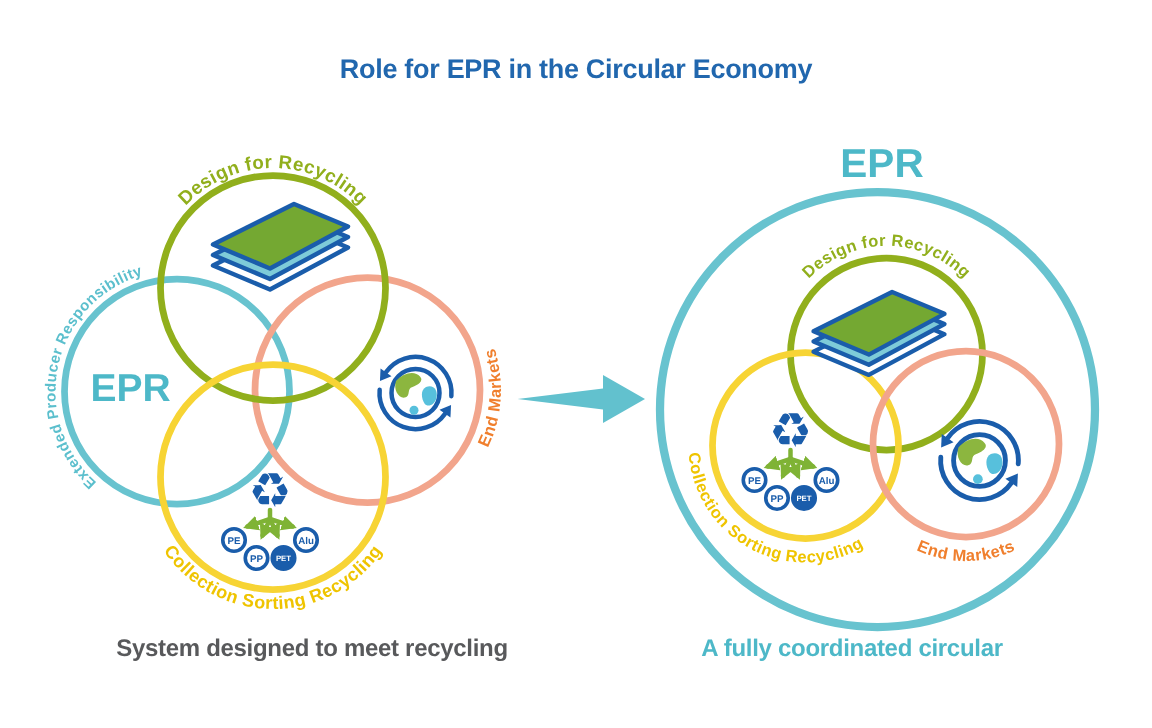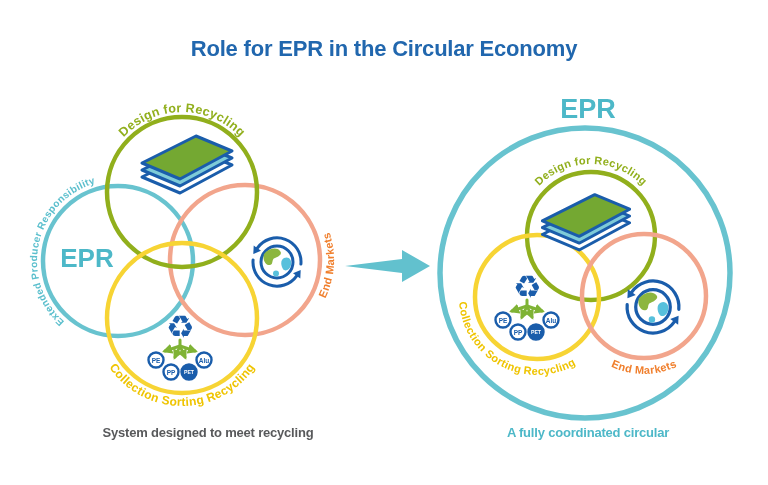--- a/index.html
+++ b/index.html
@@ -1,24 +1,24 @@
 <!DOCTYPE html>
 <html><head>
 <meta charset="utf-8">
 <style>
   html,body { margin:0; padding:0; background:#fff; }
   .page { position:relative; width:768px; height:485px; background:#fff; overflow:hidden;
           font-family:"Liberation Sans", sans-serif; }
   .title { position:absolute; top:36px; left:0; width:768px; margin:0; text-align:center;
-           font-size:22px; font-weight:bold; color:#2167AE; letter-spacing:-0.2px; }
+           font-size:18px; font-weight:bold; color:#2167AE; letter-spacing:-0.2px; }
   .diagram-svg { position:absolute; left:0; top:0; width:768px; height:485px; }
   .caption { position:absolute; top:424px; width:300px; text-align:center;
-             font-size:13px; font-weight:bold; line-height:17px; letter-spacing:-0.2px; }
+             font-size:16px; font-weight:bold; line-height:17px; letter-spacing:-0.2px; }
   .caption-left { left:58px; color:#58595B; }
-  .caption-right { left:438px; color:#4DB8C8; }
+  .caption-right { left:418px; color:#4DB8C8; }
 
   .ring { fill:none; }
   .ring-teal   { stroke:#68C3CF; stroke-width:4.5; }
   .ring-green  { stroke:#91AF1C; stroke-width:4.5; }
   .ring-yellow { stroke:#F7D434; stroke-width:4.5; }
   .ring-salmon { stroke:#F2A58C; stroke-width:4.5; }
   .ring-big    { stroke-width:5.5; }
 
   .arc-label { font-family:"Liberation Sans", sans-serif; font-weight:bold; letter-spacing:0.3px; }
   .t-green  { fill:#91AF1C; }

